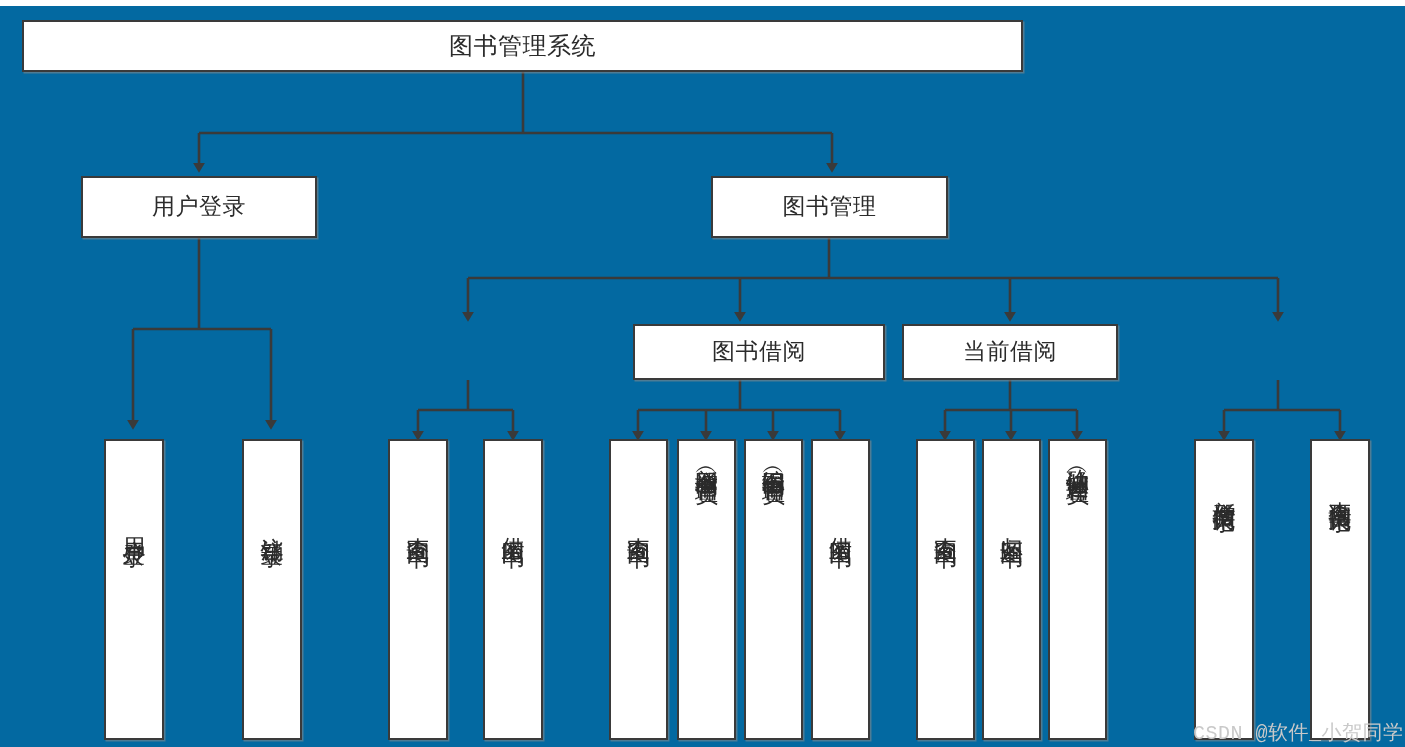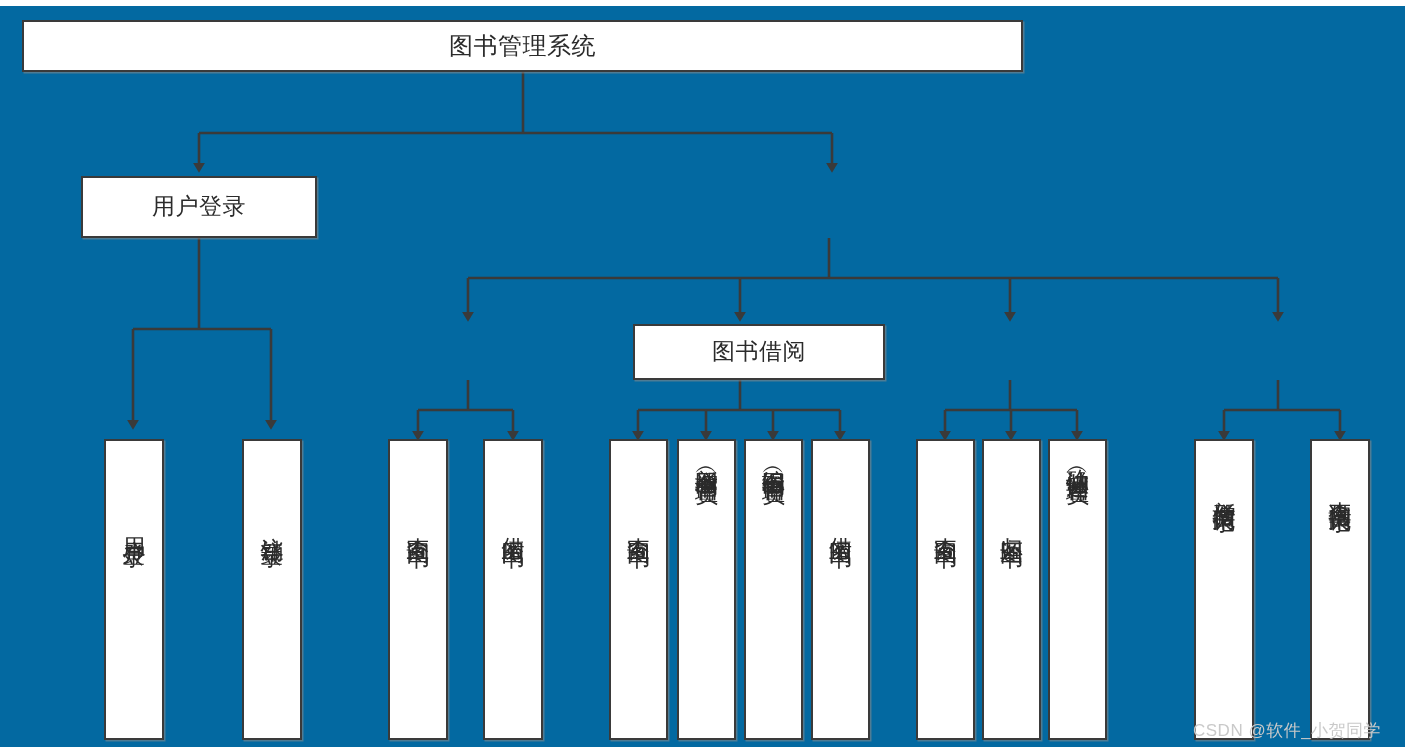--- a/index.html
+++ b/index.html
@@ -66,26 +66,26 @@
     letter-spacing: 3px;
     white-space: nowrap;
   }
   .node.v.tall .label {
     letter-spacing: 2px;
   }
   #watermark {
     position: absolute;
     left: 1193px;
     top: 713px;
-    font-size: 17px;
+    font-size: 20px;
     color: #c9c9c9;
     letter-spacing: 0.5px;
     white-space: nowrap;
     z-index: 3;
-    font-family: Liberation Sans, sans-serif;
+    font-family: Liberation Mono, monospace;
   }
 </style>
 </head>
 <body>
 
 <div id="canvas">
 
   <svg id="connectors" viewBox="0 0 1405 747" xmlns="http://www.w3.org/2000/svg">
     <defs>
       <marker id="arrow" markerWidth="10" markerHeight="12" refX="1.2" refY="6" orient="auto" markerUnits="userSpaceOnUse">
@@ -136,24 +136,30 @@
     </g>
   </svg>
 
   <div class="node h root" style="left:22px; top:14px; width:1001px; height:52px;">
     <span class="label">图书管理系统</span>
   </div>
 
   <div class="node h" style="left:81px; top:170px; width:236px; height:62px;">
     <span class="label">用户登录</span>
   </div>
+  <div class="node h" style="left:711px; top:170px; width:237px; height:62px;">
+    <span class="label">图书管理</span>
+  </div>
 
   <div class="node h" style="left:633px; top:318px; width:252px; height:56px;">
     <span class="label">图书借阅</span>
   </div>
+  <div class="node h" style="left:902px; top:318px; width:216px; height:56px;">
+    <span class="label">当前借阅</span>
+  </div>
 
   <div class="node v" style="left:104px; top:433px; width:60px; height:301px; padding-top:78px;">
     <span class="label">用户登录</span>
   </div>
   <div class="node v" style="left:242px; top:433px; width:60px; height:301px; padding-top:78px;">
     <span class="label">注销登录</span>
   </div>
 
   <div class="node v" style="left:388px; top:433px; width:60px; height:301px; padding-top:78px;">
     <span class="label">查询图书</span>

